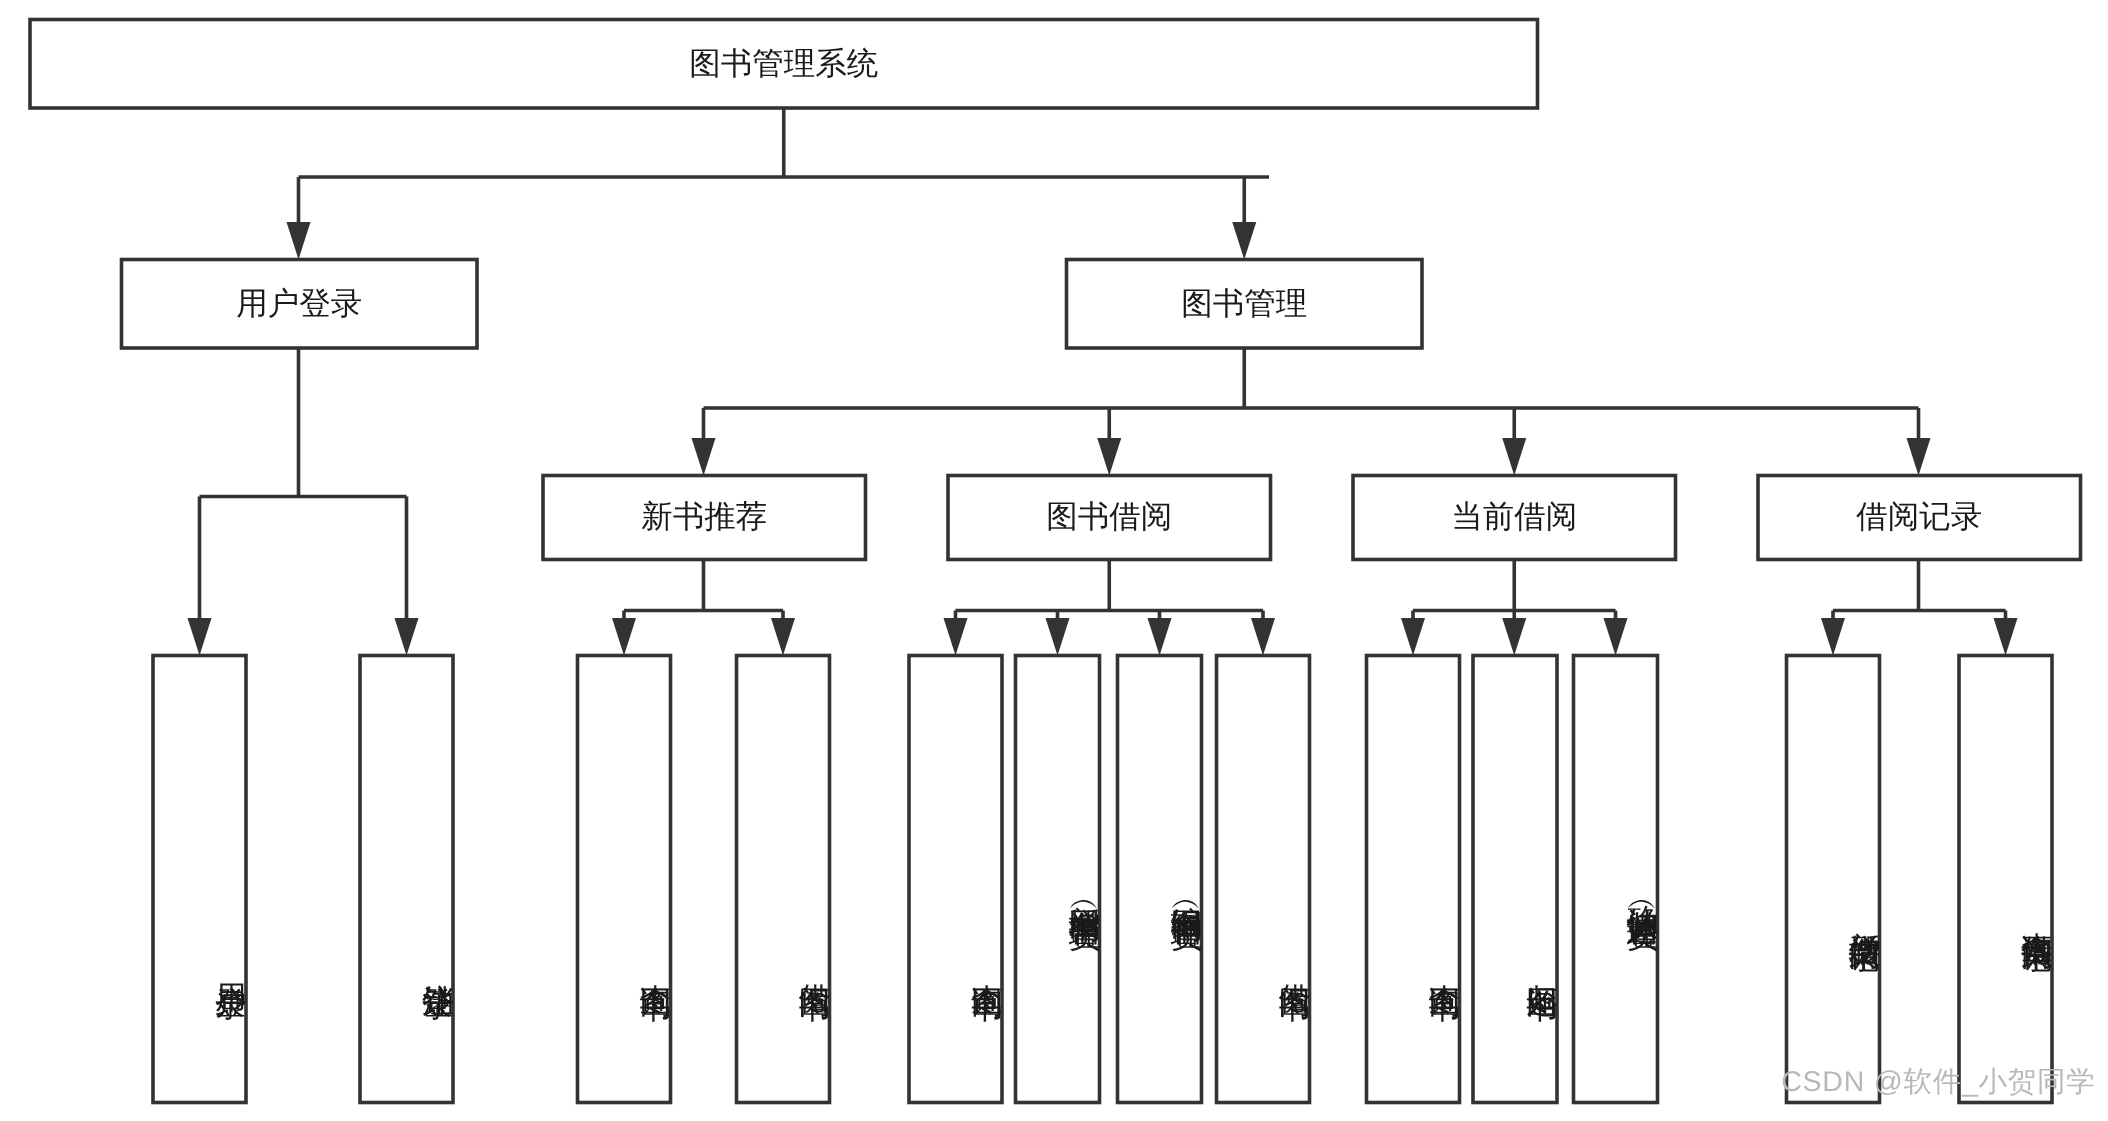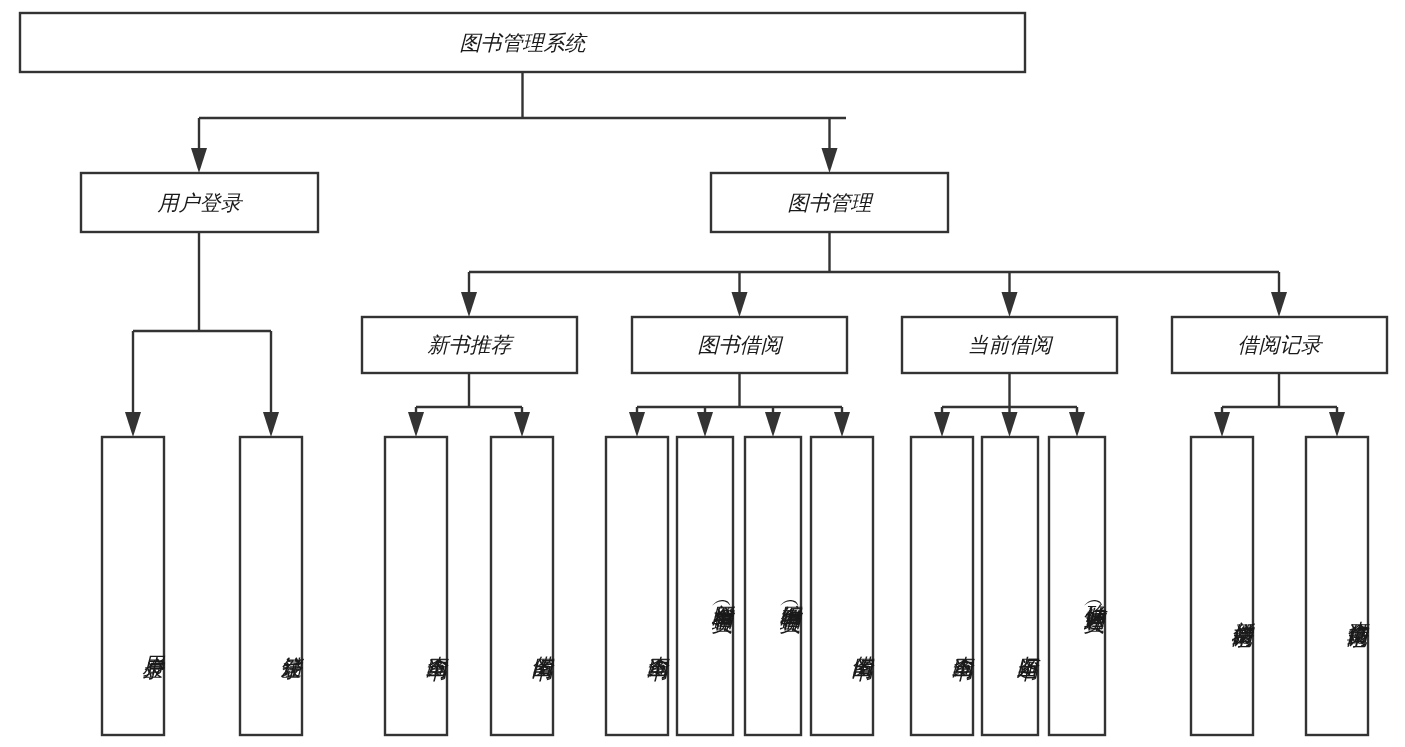--- a/index.html
+++ b/index.html
@@ -12,21 +12,20 @@
     width: 1405px;
     height: 747px;
     font-family: "Liberation Sans", "DejaVu Sans", sans-serif;
     overflow: hidden;
   }
   #diagram-root {
     position: relative;
     width: 1405px;
     height: 738px;
     background: #ffffff;
-    font-style: italic;
   }
   svg.diagram-canvas {
     position: absolute;
     left: 0;
     top: 0;
     width: 1405px;
     height: 747px;
     display: block;
   }
   .node-box {
@@ -223,13 +222,14 @@
   <div class="node-label-v" style="left:745px; top:437px; width:56px; height:298px; padding-top:8px;">编辑图书（管理员）</div>
   <div class="node-label-v" style="left:811px; top:437px; width:62px; height:298px; padding-top:56px;">借阅图书</div>
 
   <div class="node-label-v" style="left:911px; top:437px; width:62px; height:298px; padding-top:56px;">查询图书</div>
   <div class="node-label-v" style="left:982px; top:437px; width:56px; height:298px; padding-top:56px;">归还图书</div>
   <div class="node-label-v" style="left:1049px; top:437px; width:56px; height:298px; padding-top:8px;">确认归还（管理员）</div>
 
   <div class="node-label-v" style="left:1191px; top:437px; width:62px; height:298px; padding-top:22px;">新增借阅记录</div>
   <div class="node-label-v" style="left:1306px; top:437px; width:62px; height:298px; padding-top:22px;">查询借阅记录</div>
 
+  <div class="watermark">CSDN @软件_小贺同学</div>
 </div>
 
 </body></html>

